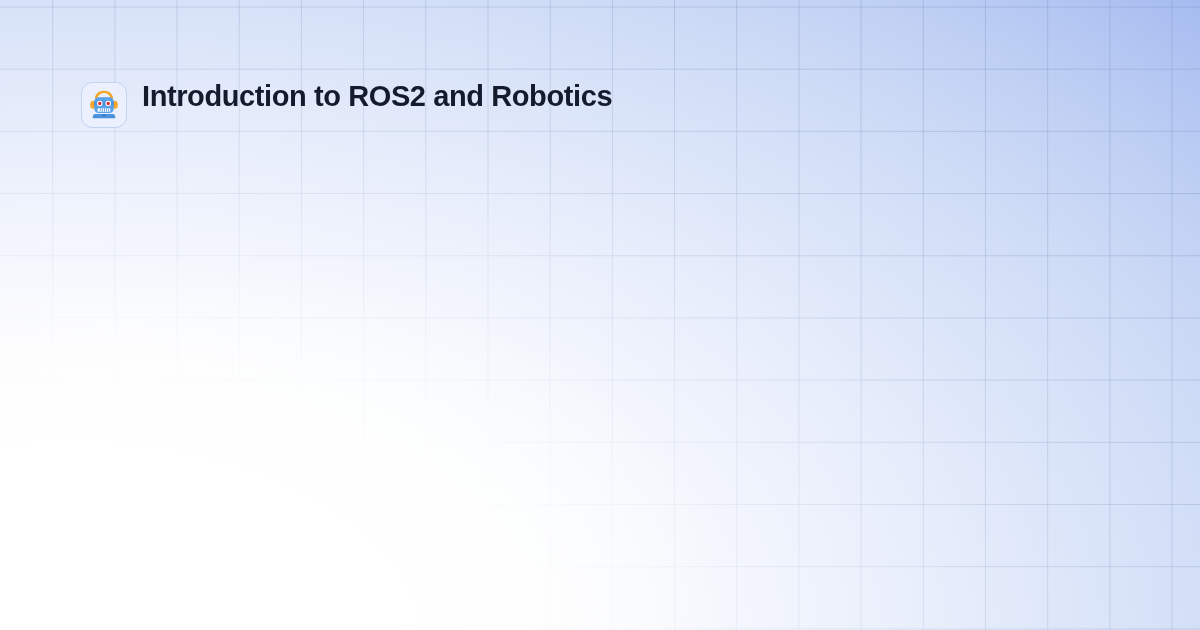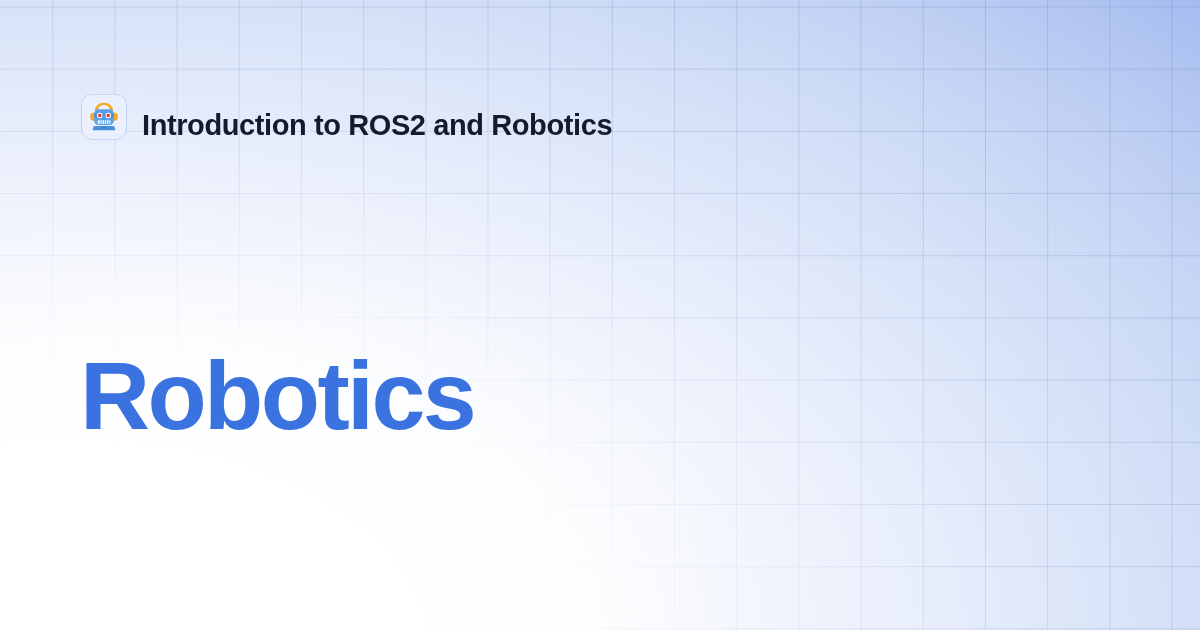--- a/index.html
+++ b/index.html
@@ -76,23 +76,22 @@
       rgba(255,255,255,0) 100%);
     pointer-events:none;
   }
 
   
   .header {
     position:absolute;
     left:81px;
     top:82px;
     display:flex;
-    align-items:flex-end;
+    align-items:flex-start;
     gap:15px;
-    margin-top:12px;
   }
 
   .icon-badge {
     width:46px;
     height:46px;
     border-radius:11px;
     background:#eaf0fd;
     border:1px solid #c3d4f3;
     display:flex;
     align-items:center;
@@ -163,16 +162,15 @@
 
         <path d="M16 49h32a5 5 0 0 1 5 5v3H11v-3a5 5 0 0 1 5-5z" fill="#4a90da"></path>
         <path d="M26 49h12l-6 6z" fill="#3f82cc"></path>
       </svg>
     </div>
 
     <div class="header-title">Introduction to ROS2 and Robotics</div>
   </div>
 
   <div class="main-title">
-    <span class="line">Robotics</span>
   </div>
 
 </div>
 
 </body></html>

